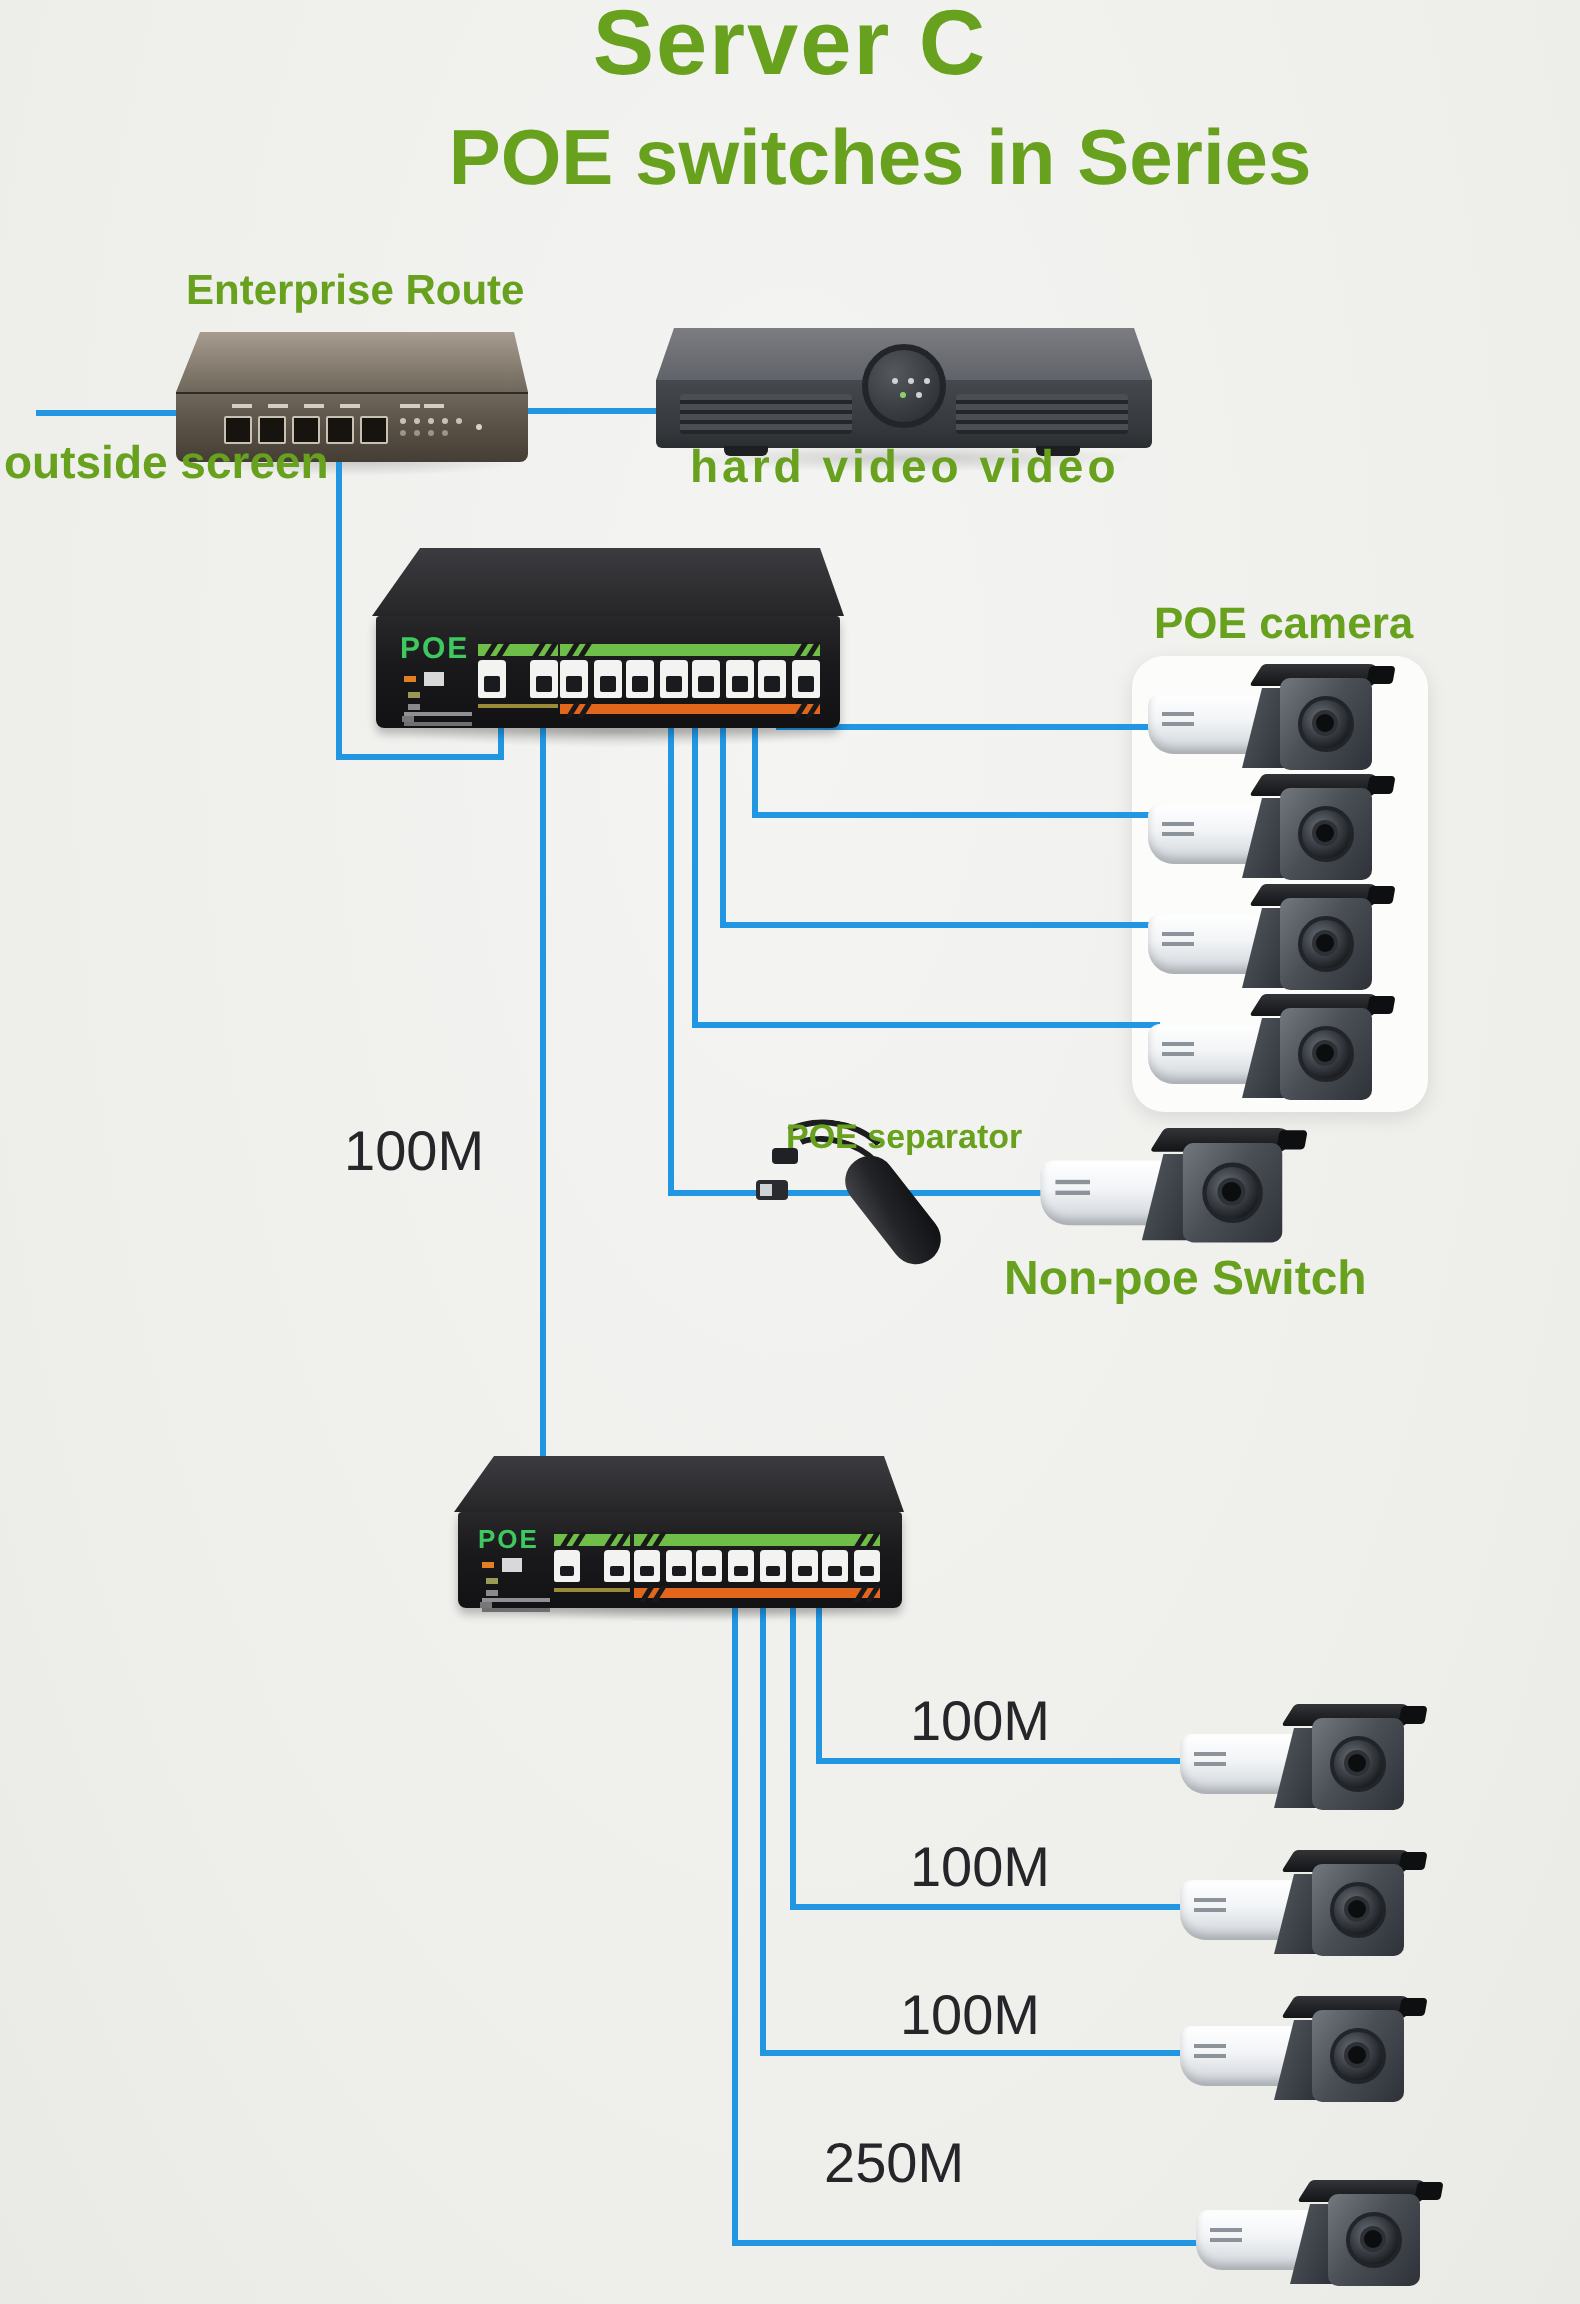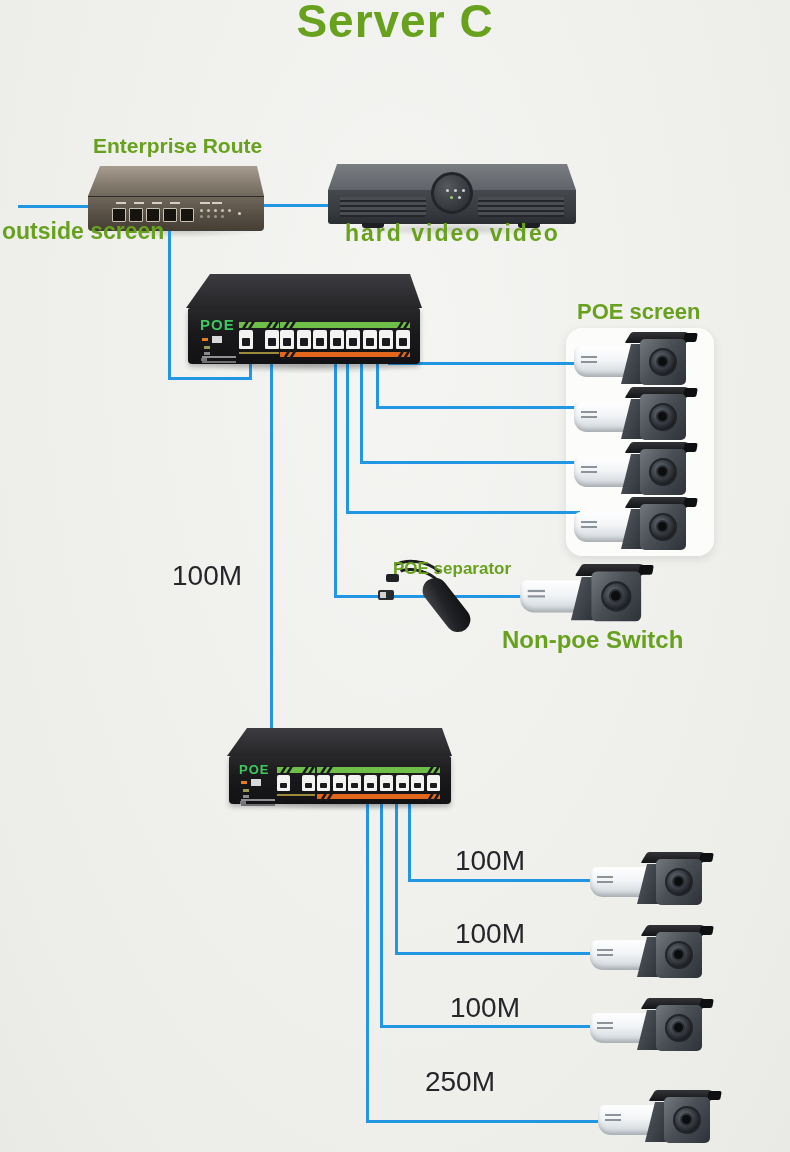--- a/index.html
+++ b/index.html
@@ -16,21 +16,21 @@
   .lbl-wan{left:2px;top:218px;font-size:23px;}
   .lbl-dvr{left:345px;top:220px;font-size:23px;letter-spacing:2px;}
   .lbl-poecam{left:577px;top:299px;font-size:22px;}
   .lbl-sep{left:393px;top:527px;font-size:17px;margin-top:32px;}
   .lbl-nonpoe{left:502px;top:626px;font-size:24px;}
   .dist{position:absolute;color:#26262a;font-size:28px;z-index:6;font-family:"Liberation Sans",sans-serif;}
   .dist-trunk{left:172px;top:560px;}
   .dist-b1{left:420px;top:845px;width:140px;text-align:center;}
   .dist-b2{left:420px;top:918px;width:140px;text-align:center;}
   .dist-b3{left:415px;top:992px;width:140px;text-align:center;}
-  .dist-b4{left:390px;top:1066px;width:140px;text-align:center;}
+  .dist-b4{left:412px;top:1066px;width:140px;}
   
   .cable{position:absolute;background:#2196e3;z-index:2;}
   .h{height:3px;} .v{width:3px;}
   
   .router{position:absolute;left:88px;top:166px;width:176px;height:66px;z-index:3;}
   .r-top{position:absolute;left:0;top:0;width:176px;height:30px;
     background:linear-gradient(180deg,#a69d90 0%,#857c6f 60%,#6f675b 100%);
     clip-path:polygon(12px 0, calc(100% - 7px) 0, 100% 100%, 0 100%);}
   .r-front{position:absolute;left:0;top:30px;width:176px;height:34px;border-radius:0 0 4px 4px;
     background:linear-gradient(180deg,#6e665a 0%,#564e43 55%,#453e35 100%);border-top:1px solid #2e2a25;}
@@ -115,25 +115,26 @@
   .sep-con1::after{content:"";position:absolute;left:2px;top:2px;width:6px;height:6px;background:#cfd2d5;}
   .sep-con2{position:absolute;left:8px;top:20px;width:13px;height:8px;background:#202124;border-radius:2px;}
   .shadow{position:absolute;z-index:1;background:radial-gradient(ellipse,rgba(0,0,0,.16) 0%,transparent 70%);}
 </style>
 </head>
 <body>
 
 <div id="canvas">
 
   <div class="gtxt title">Server C</div>
+  <div class="gtxt subtitle">POE switches in Series</div>
 
   <div class="gtxt lbl-router">Enterprise Route</div>
   <div class="gtxt lbl-wan">outside screen</div>
   <div class="gtxt lbl-dvr">hard video video</div>
-  <div class="gtxt lbl-poecam">POE screen</div>
+  <div class="gtxt lbl-poecam">POE camera</div>
   <div class="gtxt lbl-sep">POE separator</div>
   <div class="gtxt lbl-nonpoe">Non-poe Switch</div>
   <div class="dist dist-trunk">100M</div>
   <div class="dist dist-b1">100M</div>
   <div class="dist dist-b2">100M</div>
   <div class="dist dist-b3">100M</div>
   <div class="dist dist-b4">250M</div>
 
   <div class="cable h" style="left:18px;top:205px;width:78px;"></div>
   <div class="cable h" style="left:262px;top:204px;width:68px;"></div>

